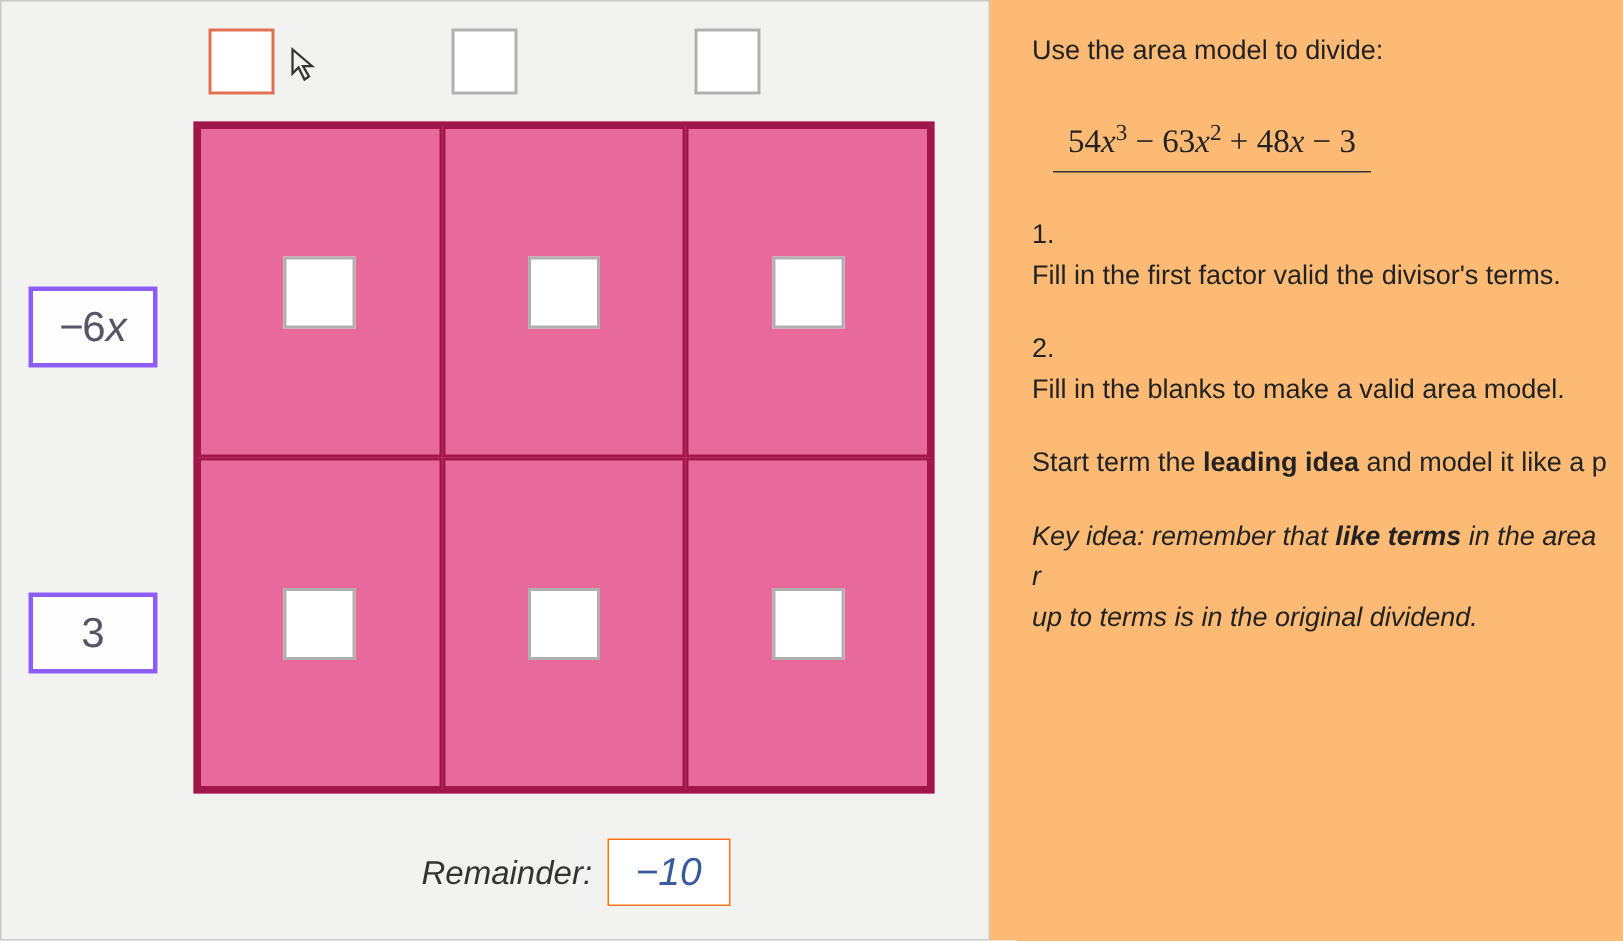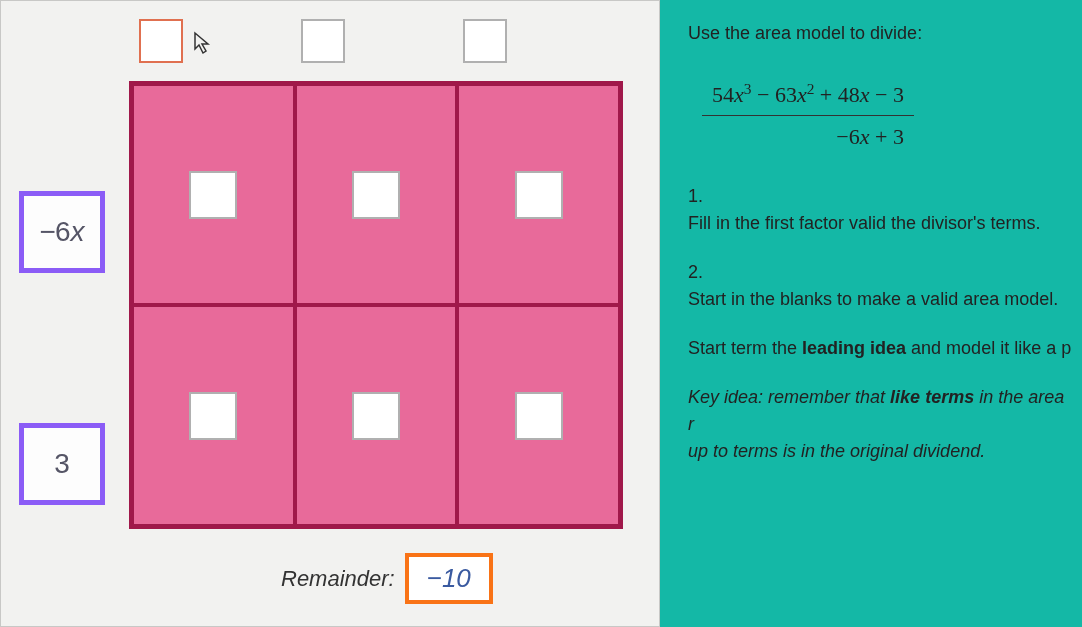--- a/index.html
+++ b/index.html
@@ -15,21 +15,21 @@
     width: 660px;
     height: 627px;
     background: #f2f2f0;
     border: 1px solid #c8c8c6;
     position: relative;
     padding: 20px 10px;
   }
   .right-panel {
     flex: 1;
     padding: 20px 10px 29px 28px;
-    background: #14b8a6;
+    background: #fdba74;
     font-size: 18px;
     color: #222;
     line-height: 1.5;
   }
   .top-row {
     position: absolute;
     top: 18px;
     left: 138px;
     display: flex;
     gap: 118px;
@@ -49,24 +49,24 @@
     color: #333;
     pointer-events: none;
   }
   .side-labels {
     position: absolute;
     left: 18px;
     top: 190px;
   }
   .side-box {
     width: 86px;
-    padding: 20px 0;
+    padding: 8px 0;
     text-align: center;
     background: #fdfdfd;
-    border: 5px solid #8b5cf6;
+    border: 3px solid #8b5cf6;
     font-size: 28px;
     color: #556;
     margin-bottom: 150px;
   }
   .grid {
     position: absolute;
     top: 80px; left: 128px;
     width: 494px; height: 448px;
     border: 3px solid #a0184a;
     background: #e86a9a;
@@ -92,21 +92,21 @@
     display: flex;
     align-items: center;
     gap: 10px;
     font-size: 22px;
     color: #333;
     font-style: italic;
   }
   .rem-box {
     padding: 6px 18px;
     background: #fff;
-    border: 4px solid #f97316;
+    border: 1px solid #f97316;
     font-size: 26px;
     color: #3a5aa0;
   }
   .instr-title { margin-bottom: 20px; }
   .fraction {
     display: inline-block;
     text-align: right;
     margin: 8px 0 28px 14px;
     font-family: 'Times New Roman', serif;
     font-size: 22px;
@@ -168,31 +168,30 @@
     <span>Remainder:</span>
     <div class="rem-box">−10</div>
   </div>
 </div>
 
 <div class="right-panel">
   <div class="instr-title">Use the area model to divide:</div>
 
   <div class="fraction">
     <div class="frac-top">54<i>x</i><sup>3</sup> − 63<i>x</i><sup>2</sup> + 48<i>x</i> − 3</div>
-    <div class="frac-bot">−6<i>x</i> + 3</div>
   </div>
 
   <div class="step">
     <span class="step-num">1.</span><br>
     <span>Fill in the first factor valid the divisor's terms.</span>
   </div>
 
   <div class="step">
     <span class="step-num">2.</span><br>
-    <span>Start in the blanks to make a valid area model.</span>
+    <span>Fill in the blanks to make a valid area model.</span>
   </div>
 
   <div class="step">
     <span>Start term the </span><b>leading idea</b><span> and model it like a p</span>
   </div>
 
   <div class="hint">
     <span>Key idea: remember that </span><b>like terms</b><span> in the area r</span><br>
     <span>up to terms is in the original dividend.</span>
   </div>

